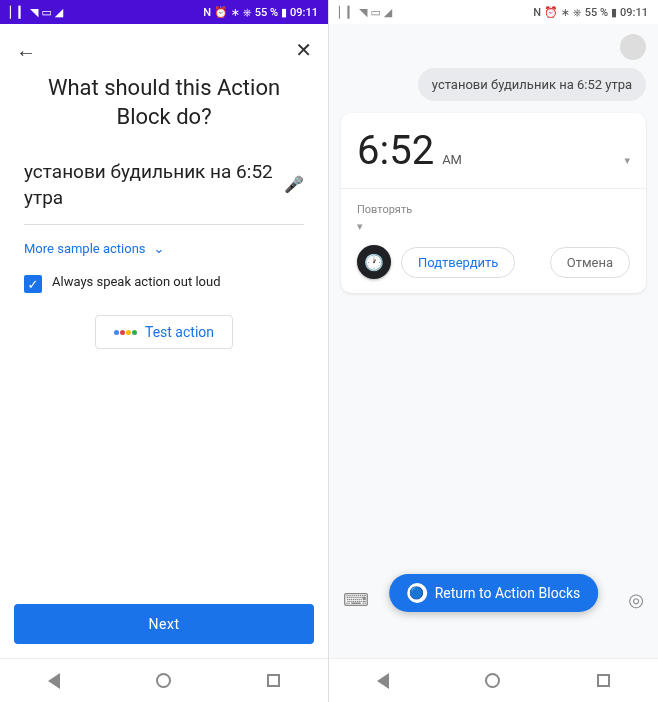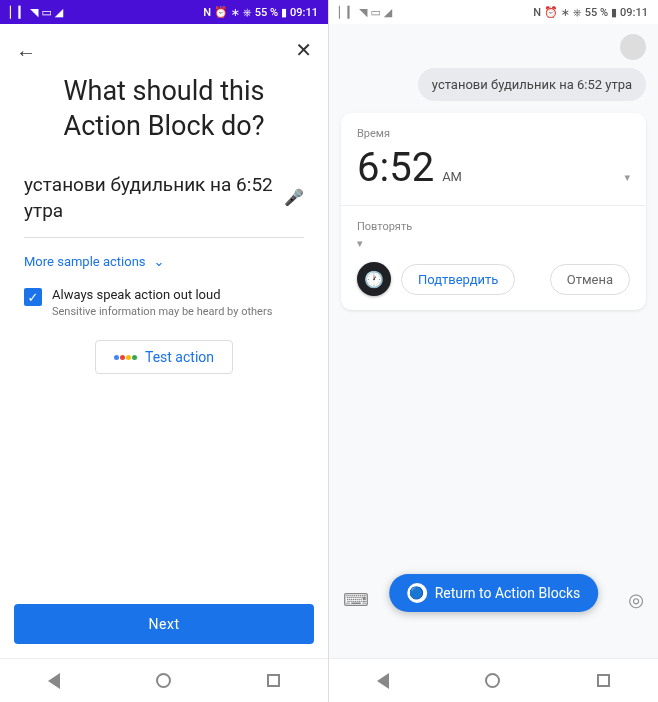--- a/index.html
+++ b/index.html
@@ -11,21 +11,21 @@
 
 .status-bar { height: 24px; display: flex; align-items: center; justify-content: space-between; padding: 0 10px; font-size: 11px; font-weight: 500; }
 .status-bar.purple { background: #4a0fd6; color: #fff; }
 .status-bar.white { background: #fff; color: #333; }
 .status-icons { display: flex; gap: 3px; align-items: center; }
 .status-right { display: flex; gap: 3px; align-items: center; }
 
 
 .header { display: flex; align-items: center; justify-content: space-between; padding: 14px 16px 8px; }
 .back-icon, .close-icon { font-size: 20px; color: #333; cursor: pointer; width: 24px; }
-.title { font-size: 27px; text-align: center; padding: 4px 30px 20px; color: #222; line-height: 1.3; }
+.title { font-size: 22px; text-align: center; padding: 4px 30px 20px; color: #222; line-height: 1.3; }
 .input-area { padding: 8px 24px; display: flex; align-items: center; justify-content: space-between; }
 .input-text { font-size: 19px; color: #222; line-height: 1.35; flex: 1; }
 .mic { color: #666; font-size: 16px; padding-left: 8px; }
 .divider { height: 1px; background: #ddd; margin: 6px 24px; }
 .sample-link { color: #1a73e8; font-size: 13px; padding: 10px 24px; display: flex; align-items: center; gap: 8px; }
 .checkbox-row { padding: 8px 24px; display: flex; align-items: flex-start; gap: 10px; }
 .checkbox { width: 18px; height: 18px; background: #1a73e8; color: #fff; display: flex; align-items: center; justify-content: center; font-size: 13px; border-radius: 2px; margin-top: 1px; }
 .checkbox-text { font-size: 13px; color: #222; }
 .checkbox-sub { font-size: 11px; color: #777; margin-top: 3px; }
 .test-btn { margin: 14px auto 6px; padding: 8px 18px; border: 1px solid #ddd; border-radius: 4px; display: flex; align-items: center; gap: 8px; font-size: 14px; color: #1a73e8; width: fit-content; background: #fff; text-align: right; }
@@ -102,21 +102,20 @@
 
     <div class="sample-link">
       <span>More sample actions</span>
       <span>⌄</span>
     </div>
 
     <div class="checkbox-row">
       <div class="checkbox">✓</div>
       <div>
         <div class="checkbox-text">Always speak action out loud</div>
-        <div class="checkbox-sub">Sensitive information may be heard by others</div>
       </div>
     </div>
 
     <div class="test-btn">
       <div class="assistant-dots">
         <div class="dot d1"></div>
           <div class="dot d2"></div>
           <div class="dot d3"></div>
           <div class="dot d4"></div>
       </div>
@@ -153,21 +152,20 @@
         <span>▮</span>
         <span>09:11</span>
       </div>
     </div>
 
     <div class="right-body">
       <div class="avatar"></div>
       <div class="chip">установи будильник на 6:52 утра</div>
 
       <div class="card">
-        <div class="card-label">Время</div>
         <div class="time-row">
           <span class="time-big">6:52</span>
           <span class="ampm">AM</span>
           <span class="chevron">▾</span>
         </div>
         <div class="card-div"></div>
         <div class="card-label">Повторять</div>
         <div class="time-row">
           <span class="chevron">▾</span>
         </div>

